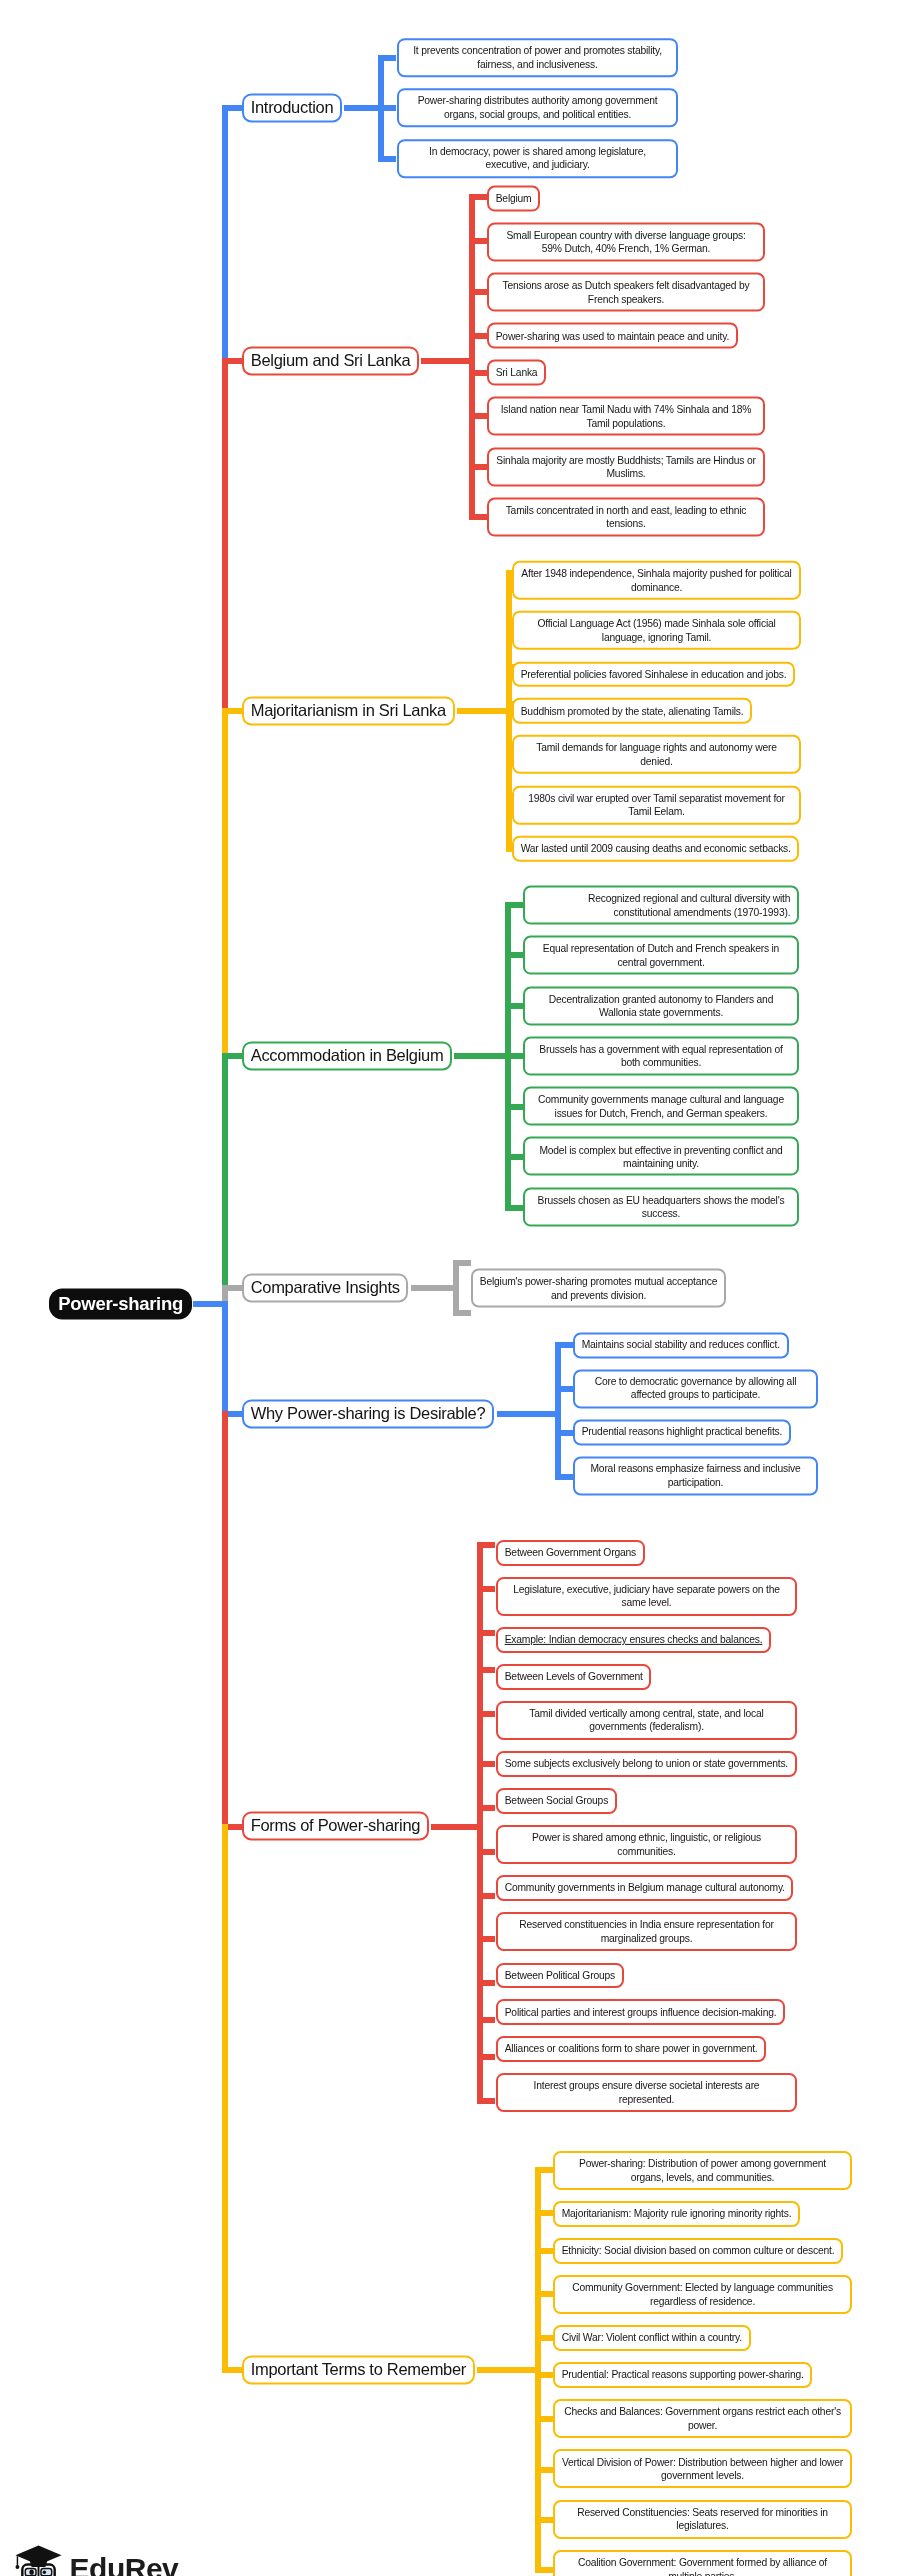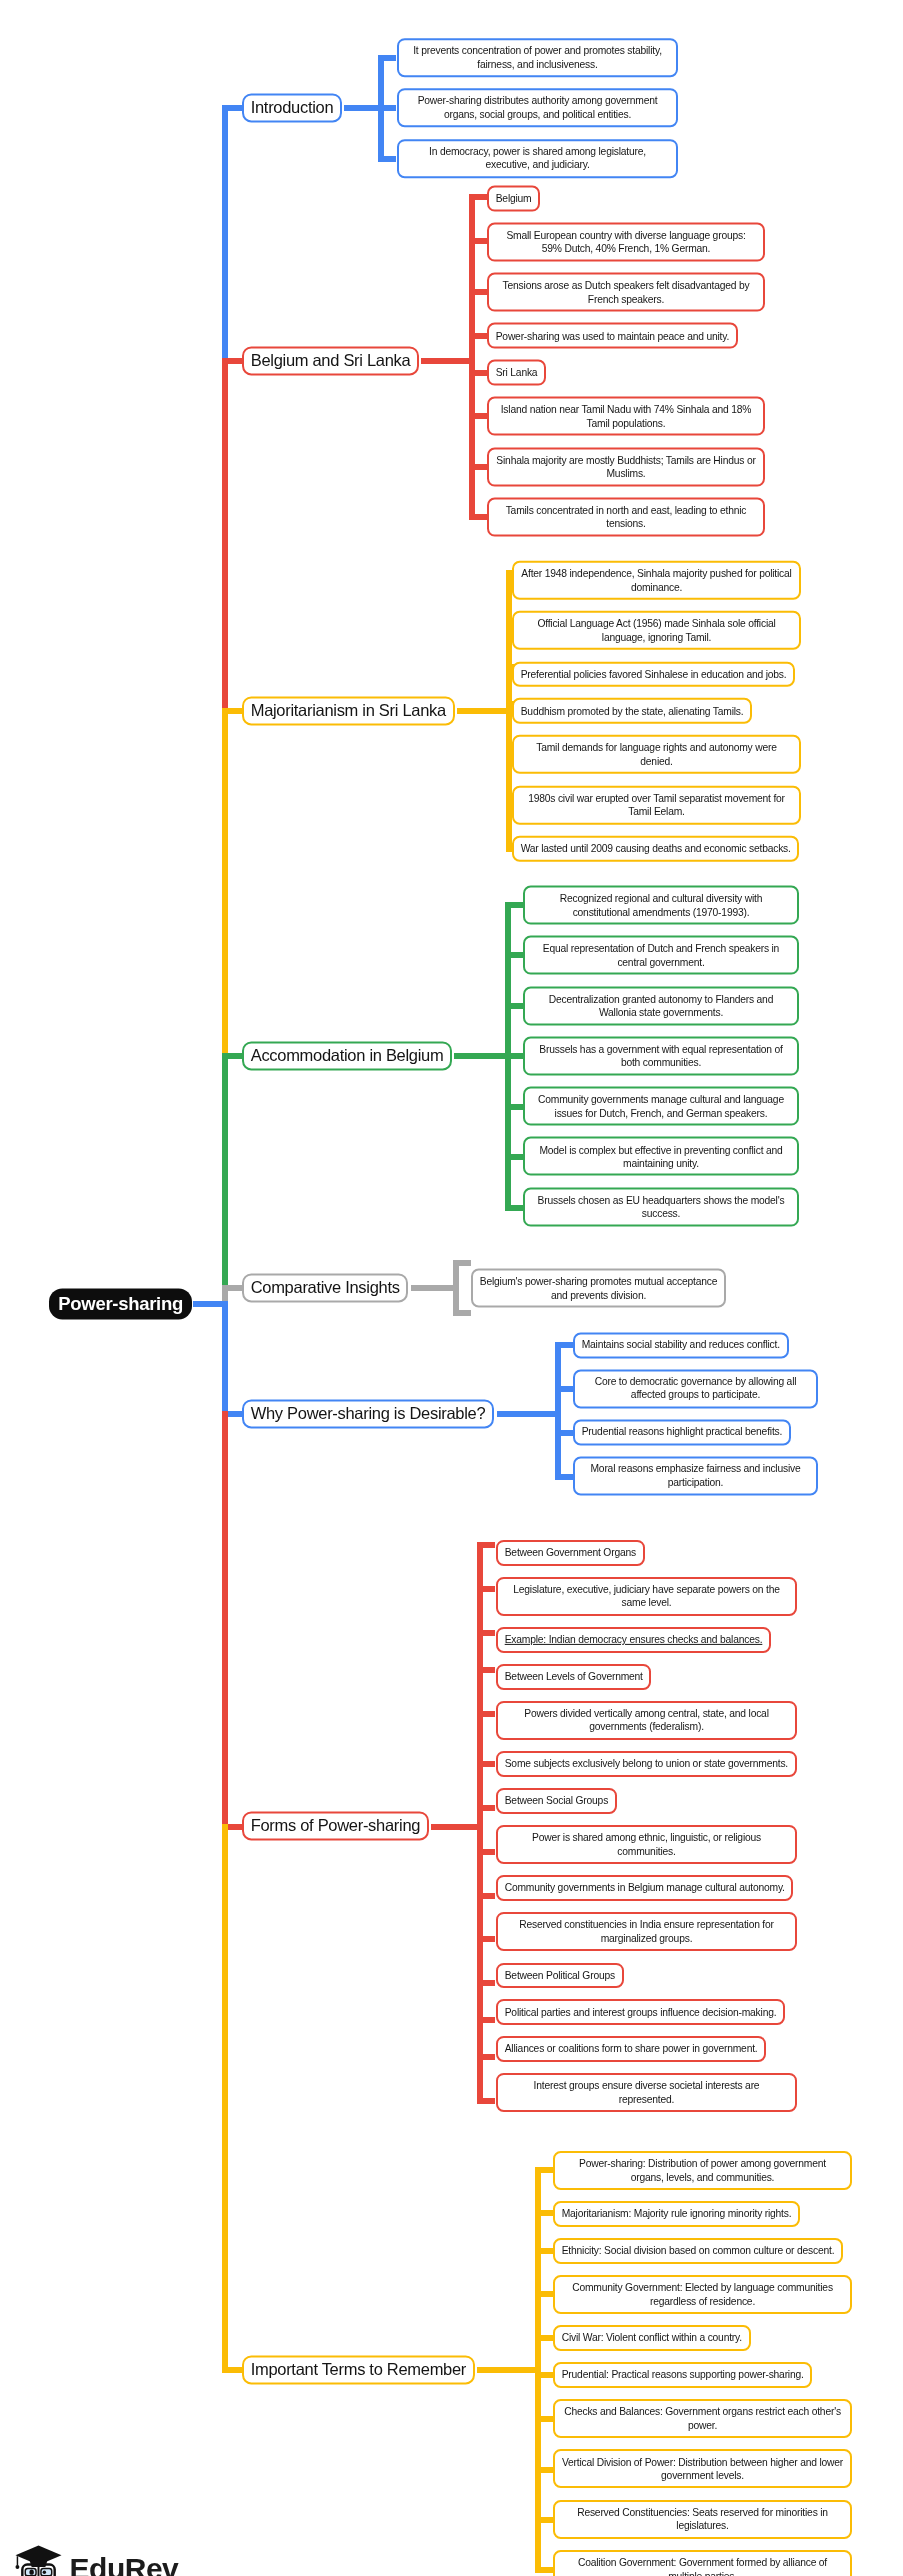--- a/index.html
+++ b/index.html
@@ -88,21 +88,21 @@
       <div class="leaf-node" style="border-color: rgb(251, 188, 5);">After 1948 independence, Sinhala majority pushed for political dominance.</div>
       <div class="leaf-node" style="border-color: rgb(251, 188, 5);">Official Language Act (1956) made Sinhala sole official language, ignoring Tamil.</div>
       <div class="leaf-node" style="border-color: rgb(251, 188, 5);">Preferential policies favored Sinhalese in education and jobs.</div>
       <div class="leaf-node" style="border-color: rgb(251, 188, 5);">Buddhism promoted by the state, alienating Tamils.</div>
       <div class="leaf-node" style="border-color: rgb(251, 188, 5);">Tamil demands for language rights and autonomy were denied.</div>
       <div class="leaf-node" style="border-color: rgb(251, 188, 5);">1980s civil war erupted over Tamil separatist movement for Tamil Eelam.</div>
       <div class="leaf-node" style="border-color: rgb(251, 188, 5);">War lasted until 2009 causing deaths and economic setbacks.</div>
     </div>
     <div class="topic-pill" style="left: 242px; top: 1056px; border-color: rgb(52, 168, 83);">Accommodation in Belgium</div>
     <div class="children" style="left: 523px; width: 276px; top: 1056px; transform: translateY(-50%);">
-      <div class="leaf-node" style="border-color: rgb(52, 168, 83);">Recognized regional and cultural diversity with constitutional amendments (1970-1993).</div>
+      <div class="leaf-node" style="border-color: rgb(52, 168, 83); text-align: right;">Recognized regional and cultural diversity with constitutional amendments (1970-1993).</div>
       <div class="leaf-node" style="border-color: rgb(52, 168, 83);">Equal representation of Dutch and French speakers in central government.</div>
       <div class="leaf-node" style="border-color: rgb(52, 168, 83);">Decentralization granted autonomy to Flanders and Wallonia state governments.</div>
       <div class="leaf-node" style="border-color: rgb(52, 168, 83);">Brussels has a government with equal representation of both communities.</div>
       <div class="leaf-node" style="border-color: rgb(52, 168, 83);">Community governments manage cultural and language issues for Dutch, French, and German speakers.</div>
       <div class="leaf-node" style="border-color: rgb(52, 168, 83);">Model is complex but effective in preventing conflict and maintaining unity.</div>
       <div class="leaf-node" style="border-color: rgb(52, 168, 83);">Brussels chosen as EU headquarters shows the model's success.</div>
     </div>
     <div class="topic-pill" style="left: 242px; top: 1288px; border-color: rgb(169, 169, 169);">Comparative Insights</div>
     <div class="children" style="left: 471px; width: 255px; top: 1288px; transform: translateY(-50%);">
       <div class="leaf-node" style="border-color: rgb(169, 169, 169);">Belgium's power-sharing promotes mutual acceptance and prevents division.</div>
@@ -113,21 +113,21 @@
       <div class="leaf-node" style="border-color: rgb(66, 133, 244);">Core to democratic governance by allowing all affected groups to participate.</div>
       <div class="leaf-node" style="border-color: rgb(66, 133, 244);">Prudential reasons highlight practical benefits.</div>
       <div class="leaf-node" style="border-color: rgb(66, 133, 244);">Moral reasons emphasize fairness and inclusive participation.</div>
     </div>
     <div class="topic-pill" style="left: 242px; top: 1826px; border-color: rgb(232, 71, 59);">Forms of Power-sharing</div>
     <div class="children" style="left: 496px; width: 301px; top: 1826px; transform: translateY(-50%);">
       <div class="leaf-node" style="border-color: rgb(232, 71, 59);">Between Government Organs</div>
       <div class="leaf-node" style="border-color: rgb(232, 71, 59); text-align: center;">Legislature, executive, judiciary have separate powers on the same level.</div>
       <div class="leaf-node" style="border-color: rgb(232, 71, 59); text-decoration: underline;">Example: Indian democracy ensures checks and balances.</div>
       <div class="leaf-node" style="border-color: rgb(232, 71, 59);">Between Levels of Government</div>
-      <div class="leaf-node" style="border-color: rgb(232, 71, 59);">Powers divided vertically among central, state, and local governments (federalism).</div>
+      <div class="leaf-node" style="border-color: rgb(232, 71, 59);">Tamil divided vertically among central, state, and local governments (federalism).</div>
       <div class="leaf-node" style="border-color: rgb(232, 71, 59);">Some subjects exclusively belong to union or state governments.</div>
       <div class="leaf-node" style="border-color: rgb(232, 71, 59);">Between Social Groups</div>
       <div class="leaf-node" style="border-color: rgb(232, 71, 59);">Power is shared among ethnic, linguistic, or religious communities.</div>
       <div class="leaf-node" style="border-color: rgb(232, 71, 59);">Community governments in Belgium manage cultural autonomy.</div>
       <div class="leaf-node" style="border-color: rgb(232, 71, 59);">Reserved constituencies in India ensure representation for marginalized groups.</div>
       <div class="leaf-node" style="border-color: rgb(232, 71, 59);">Between Political Groups</div>
       <div class="leaf-node" style="border-color: rgb(232, 71, 59);">Political parties and interest groups influence decision-making.</div>
       <div class="leaf-node" style="border-color: rgb(232, 71, 59);">Alliances or coalitions form to share power in government.</div>
       <div class="leaf-node" style="border-color: rgb(232, 71, 59);">Interest groups ensure diverse societal interests are represented.</div>
     </div>

